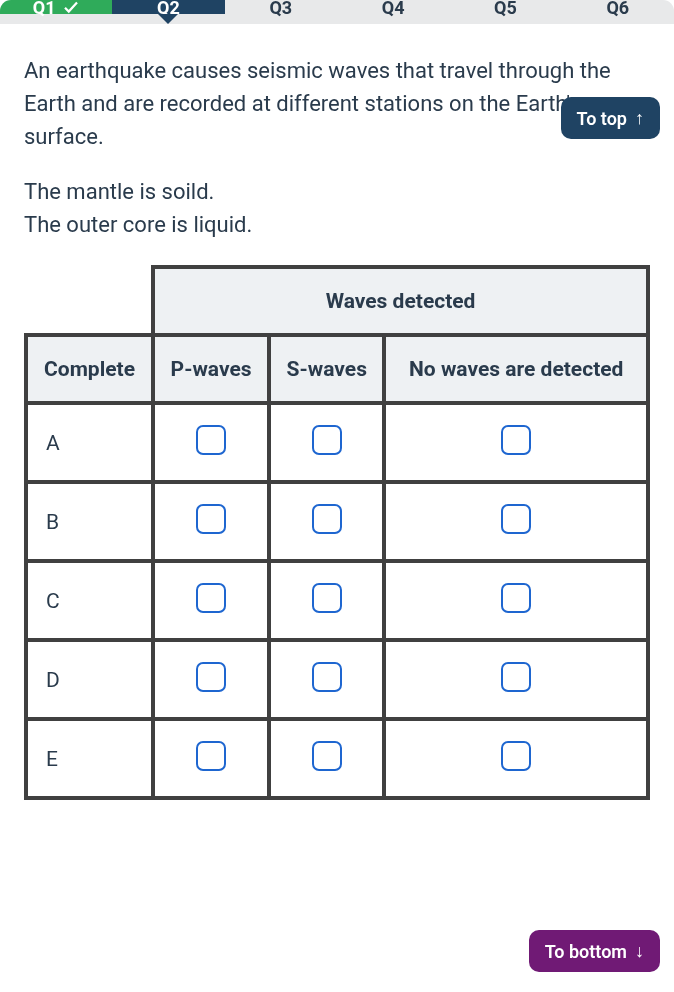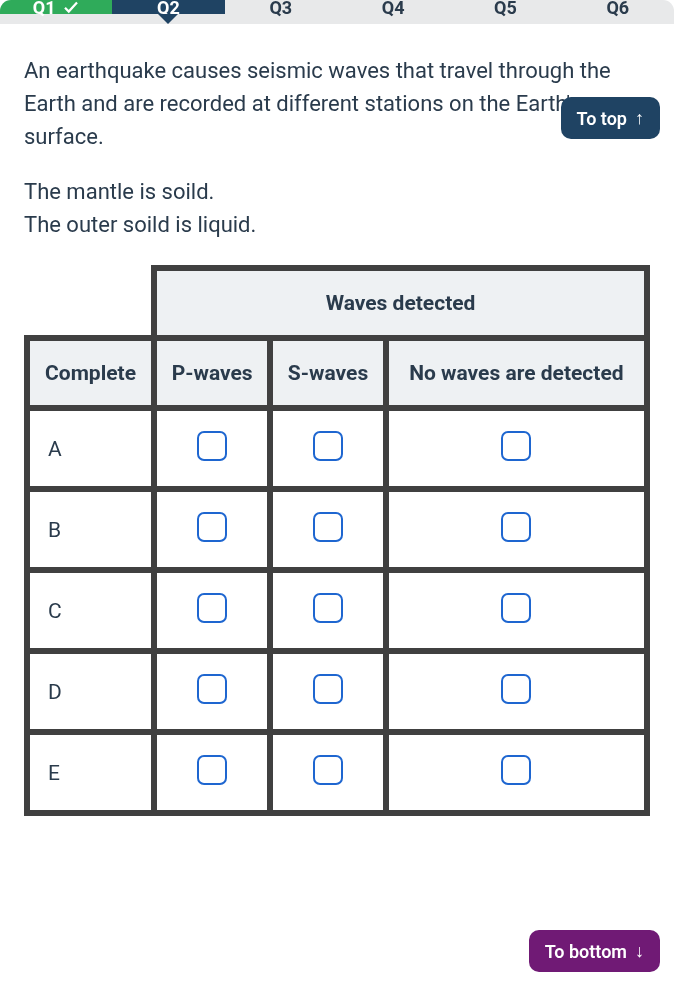--- a/index.html
+++ b/index.html
@@ -62,21 +62,21 @@
     }
     .para p { margin: 0; }
 
     table.waves {
       border-collapse: collapse;
       width: 100%;
       margin-top: 24px;
       font-size: 21px;
     }
     table.waves th, table.waves td {
-      border: 6px solid #404040;
+      border: 4px solid #404040;
       text-align: center;
       padding: 20px 10px;
       vertical-align: middle;
     }
     table.waves th {
       background: #eef1f3;
       font-weight: 700;
       color: #2a3b4c;
     }
     table.waves td.station {
@@ -159,21 +159,21 @@
       <span>Q6</span>
     </div>
   </div>
 
   <div class="content">
     <div class="para">
       <p>An earthquake causes seismic waves that travel through the Earth and are recorded at different stations on the Earth's surface.</p>
     </div>
     <div class="para">
       <p>The mantle is soild.</p>
-      <p>The outer soild is liquid.</p>
+      <p>The outer core is liquid.</p>
     </div>
 
     <table class="waves">
       <thead>
         <tr>
           <th class="corner-empty"></th>
           <th colspan="3">Waves detected</th>
         </tr>
         <tr>
           <th>Complete</th>

